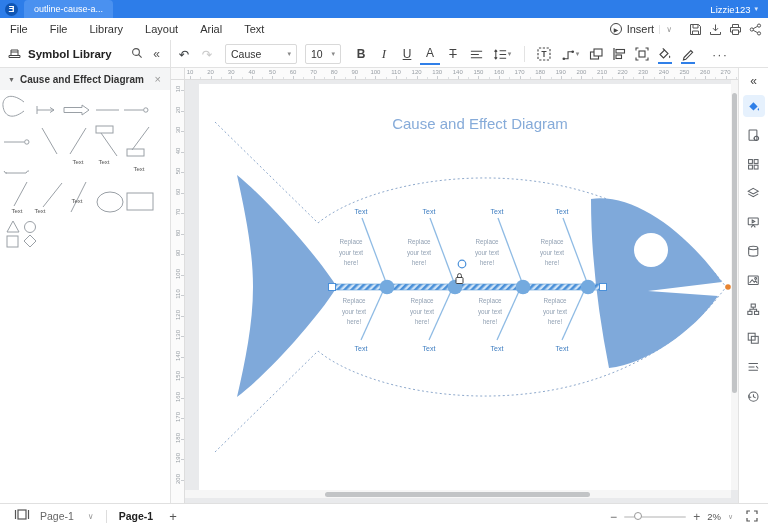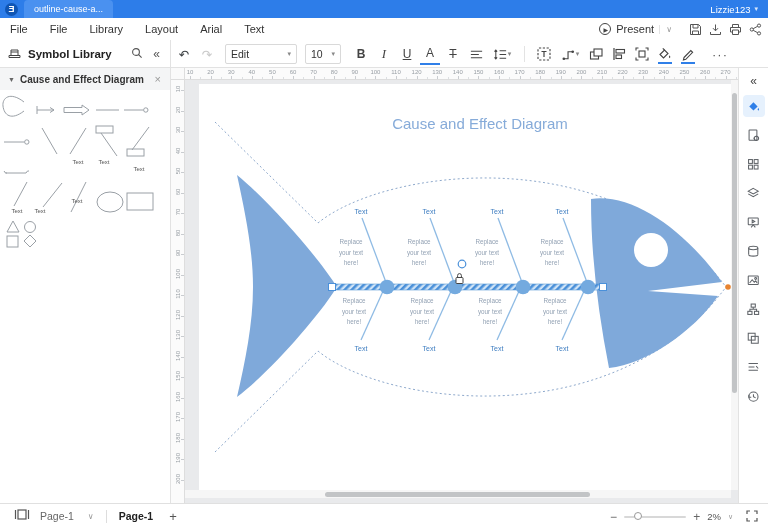--- a/index.html
+++ b/index.html
@@ -103,21 +103,21 @@
 
   <div id="menubar">
     <span class="menu-item">File</span>
     <span class="menu-item">File</span>
     <span class="menu-item">Library</span>
     <span class="menu-item">Layout</span>
     <span class="menu-item">Arial</span>
     <span class="menu-item">Text</span>
     <div id="present-group">
       <span id="present-icon">▶</span>
-      <span id="present-label">Present</span>
+      <span id="present-label">Insert</span>
       <span id="present-chev">∨</span>
     </div>
     <div id="quick-icons">
       <span>
           <svg width="13" height="13" viewBox="0 0 13 13">
             <path d="M1.5 1.5 H9.5 L11.5 3.5 V11.5 H1.5 Z M4 1.5 V5 H9 V1.5 M3.5 11.5 V8 H9.5 V11.5" fill="none" stroke="#555" stroke-width="1"></path>
           </svg>
         </span>
       <span>
           <svg width="13" height="13" viewBox="0 0 13 13">
@@ -149,21 +149,21 @@
       <span id="sl-search"><svg width="12" height="12" viewBox="0 0 12 12">
             <circle cx="5" cy="5" r="3.4" fill="none" stroke="#555" stroke-width="1.1"></circle>
             <path d="M7.6 7.6 L10.6 10.6" stroke="#555" stroke-width="1.1"></path>
           </svg></span>
       <span id="sl-collapse">«</span>
     </div>
     <div id="toolbar">
       <span class="tbtn glyph">↶</span>
       <span class="tbtn glyph disabled">↷</span>
       <span class="select-box" style="width:72px">
-          <span>Edit</span>
+          <span>Cause</span>
           <span class="chev">▾</span>
         </span>
       <span class="select-box" style="width:36px">
           <span>10</span>
           <span class="chev">▾</span>
         </span>
       <span class="tbtn bold-b" style="margin-left:10px">B</span>
       <span class="tbtn ital">I</span>
       <span class="tbtn undl">U</span>
       <span class="tbtn fcol">A</span>

